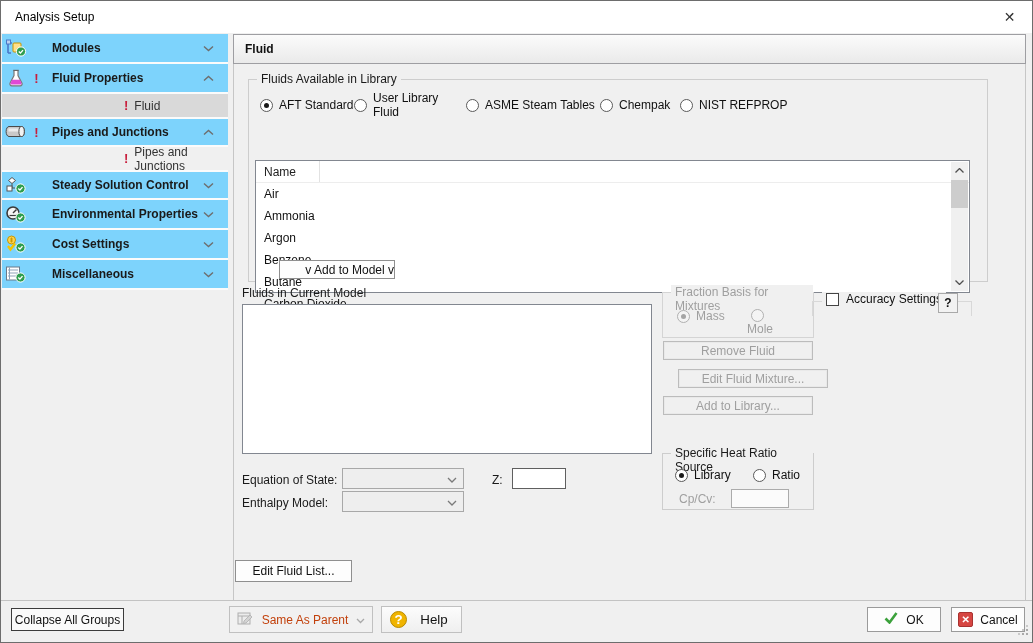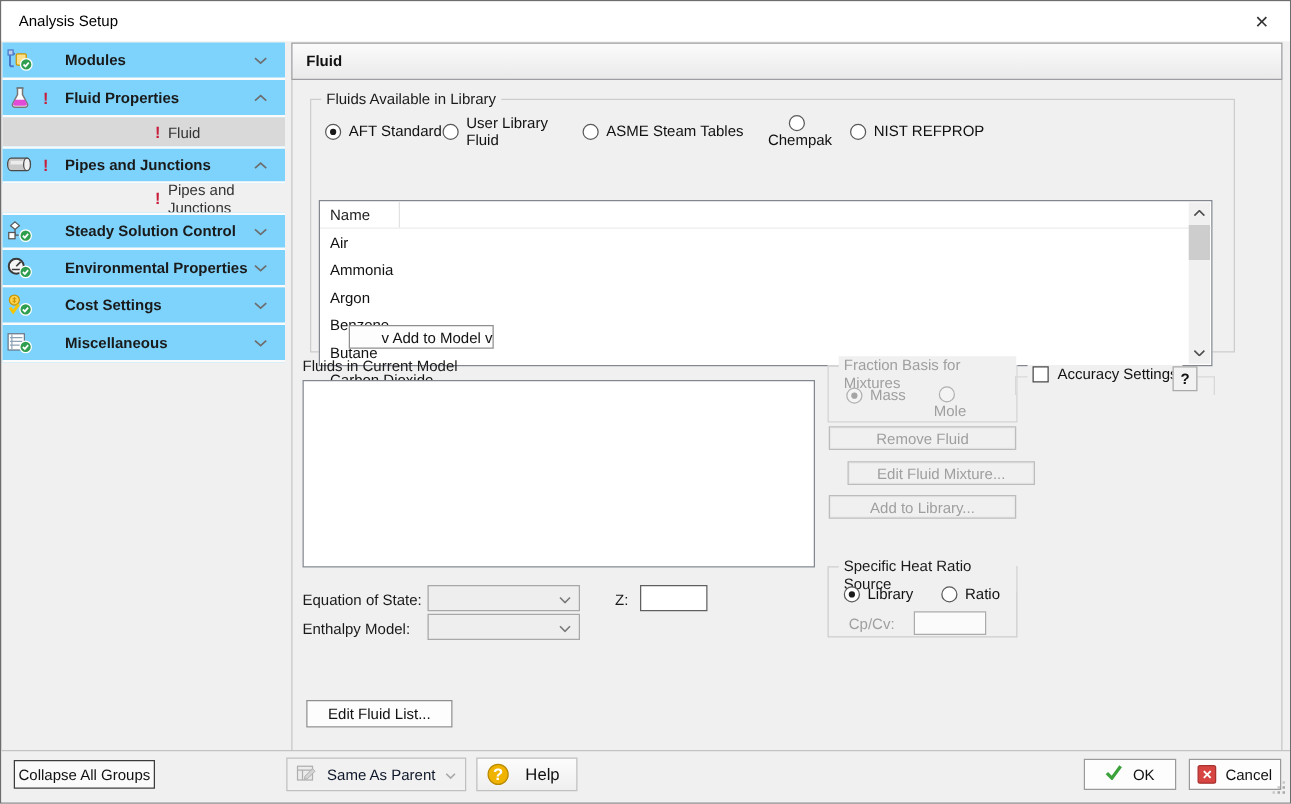--- a/index.html
+++ b/index.html
@@ -219,21 +219,21 @@
         <span>AFT Standard</span>
       </label>
       <label class="radio" style="width:112px;">
         <span class="dot"></span>
         <span>User Library Fluid</span>
       </label>
       <label class="radio" style="width:134px;">
         <span class="dot"></span>
         <span>ASME Steam Tables</span>
       </label>
-      <label class="radio" style="width:80px;flex-direction:column;">
+      <label class="radio" style="width:80px;">
         <span class="dot"></span>
         <span>Chempak</span>
       </label>
       <label class="radio">
         <span class="dot"></span>
         <span>NIST REFPROP</span>
       </label>
     </div>
 
     <div class="listbox" style="left:21px; top:55px; width:715px; height:133px;margin-top:41px;">
@@ -324,31 +324,31 @@
     <input class="textinput" style="left: 278px; top: 404px; width: 54px; height: 21px;" value="">
 
     <span class="abs glabel" style="left:8px; top:432px;">Enthalpy Model:</span>
     <div class="combo" style="left:108px; top:427px; width:122px; height:21px;">
       <span></span>
       <span><svg width="10" height="6" viewBox="0 0 10 6">
             <path d="M1 1l4 4 4-4" stroke="#7a7a7a" stroke-width="1.3" fill="none"></path>
           </svg></span>
     </div>
 
-    <button class="win-btn abs" style="left:1px; top:496px; width:117px; height:22px;margin-left:10px;">
+    <button class="win-btn abs" style="left:1px; top:496px; width:117px; height:22px;">
       <span>Edit Fluid List...</span>
     </button>
   </div>
 
   <div class="footer">
     <button class="win-btn abs" style="left:10px; top:7px; width:113px; height:23px; border:1px solid #3c3c3c; background:#fafafa;">
       <span>Collapse All Groups</span>
     </button>
 
-    <div class="toolbtn" style="left:228px; top:5px; width:144px; height:27px; color:#0f172a; background:#f1f1f1; cursor:default;">
+    <div class="toolbtn" style="left:228px; top:5px; width:144px; height:27px; color:#c2410c; background:#f1f1f1; cursor:default;">
       <span style="margin-left:7px;">
         <svg width="17" height="15" viewBox="0 0 17 15" opacity="0.55">
           <rect x="1" y="2" width="12" height="11" fill="#e8e8e8" stroke="#7a7a7a"></rect>
           <path d="M1 5h12 M5 5v8" stroke="#7a7a7a"></path>
           <path d="M7 10l6-6 2 2-6 6-2.5.5z" fill="#bdbdbd" stroke="#7a7a7a" stroke-width="0.8"></path>
         </svg>
       </span>
       <span style="flex:1; text-align:center;">Same As Parent</span>
       <span style="margin-right:7px;"><svg width="9" height="6" viewBox="0 0 9 6">
             <path d="M1 1l3.5 3.5L8 1" stroke="#a8a8a8" stroke-width="1.3" fill="none"></path>

